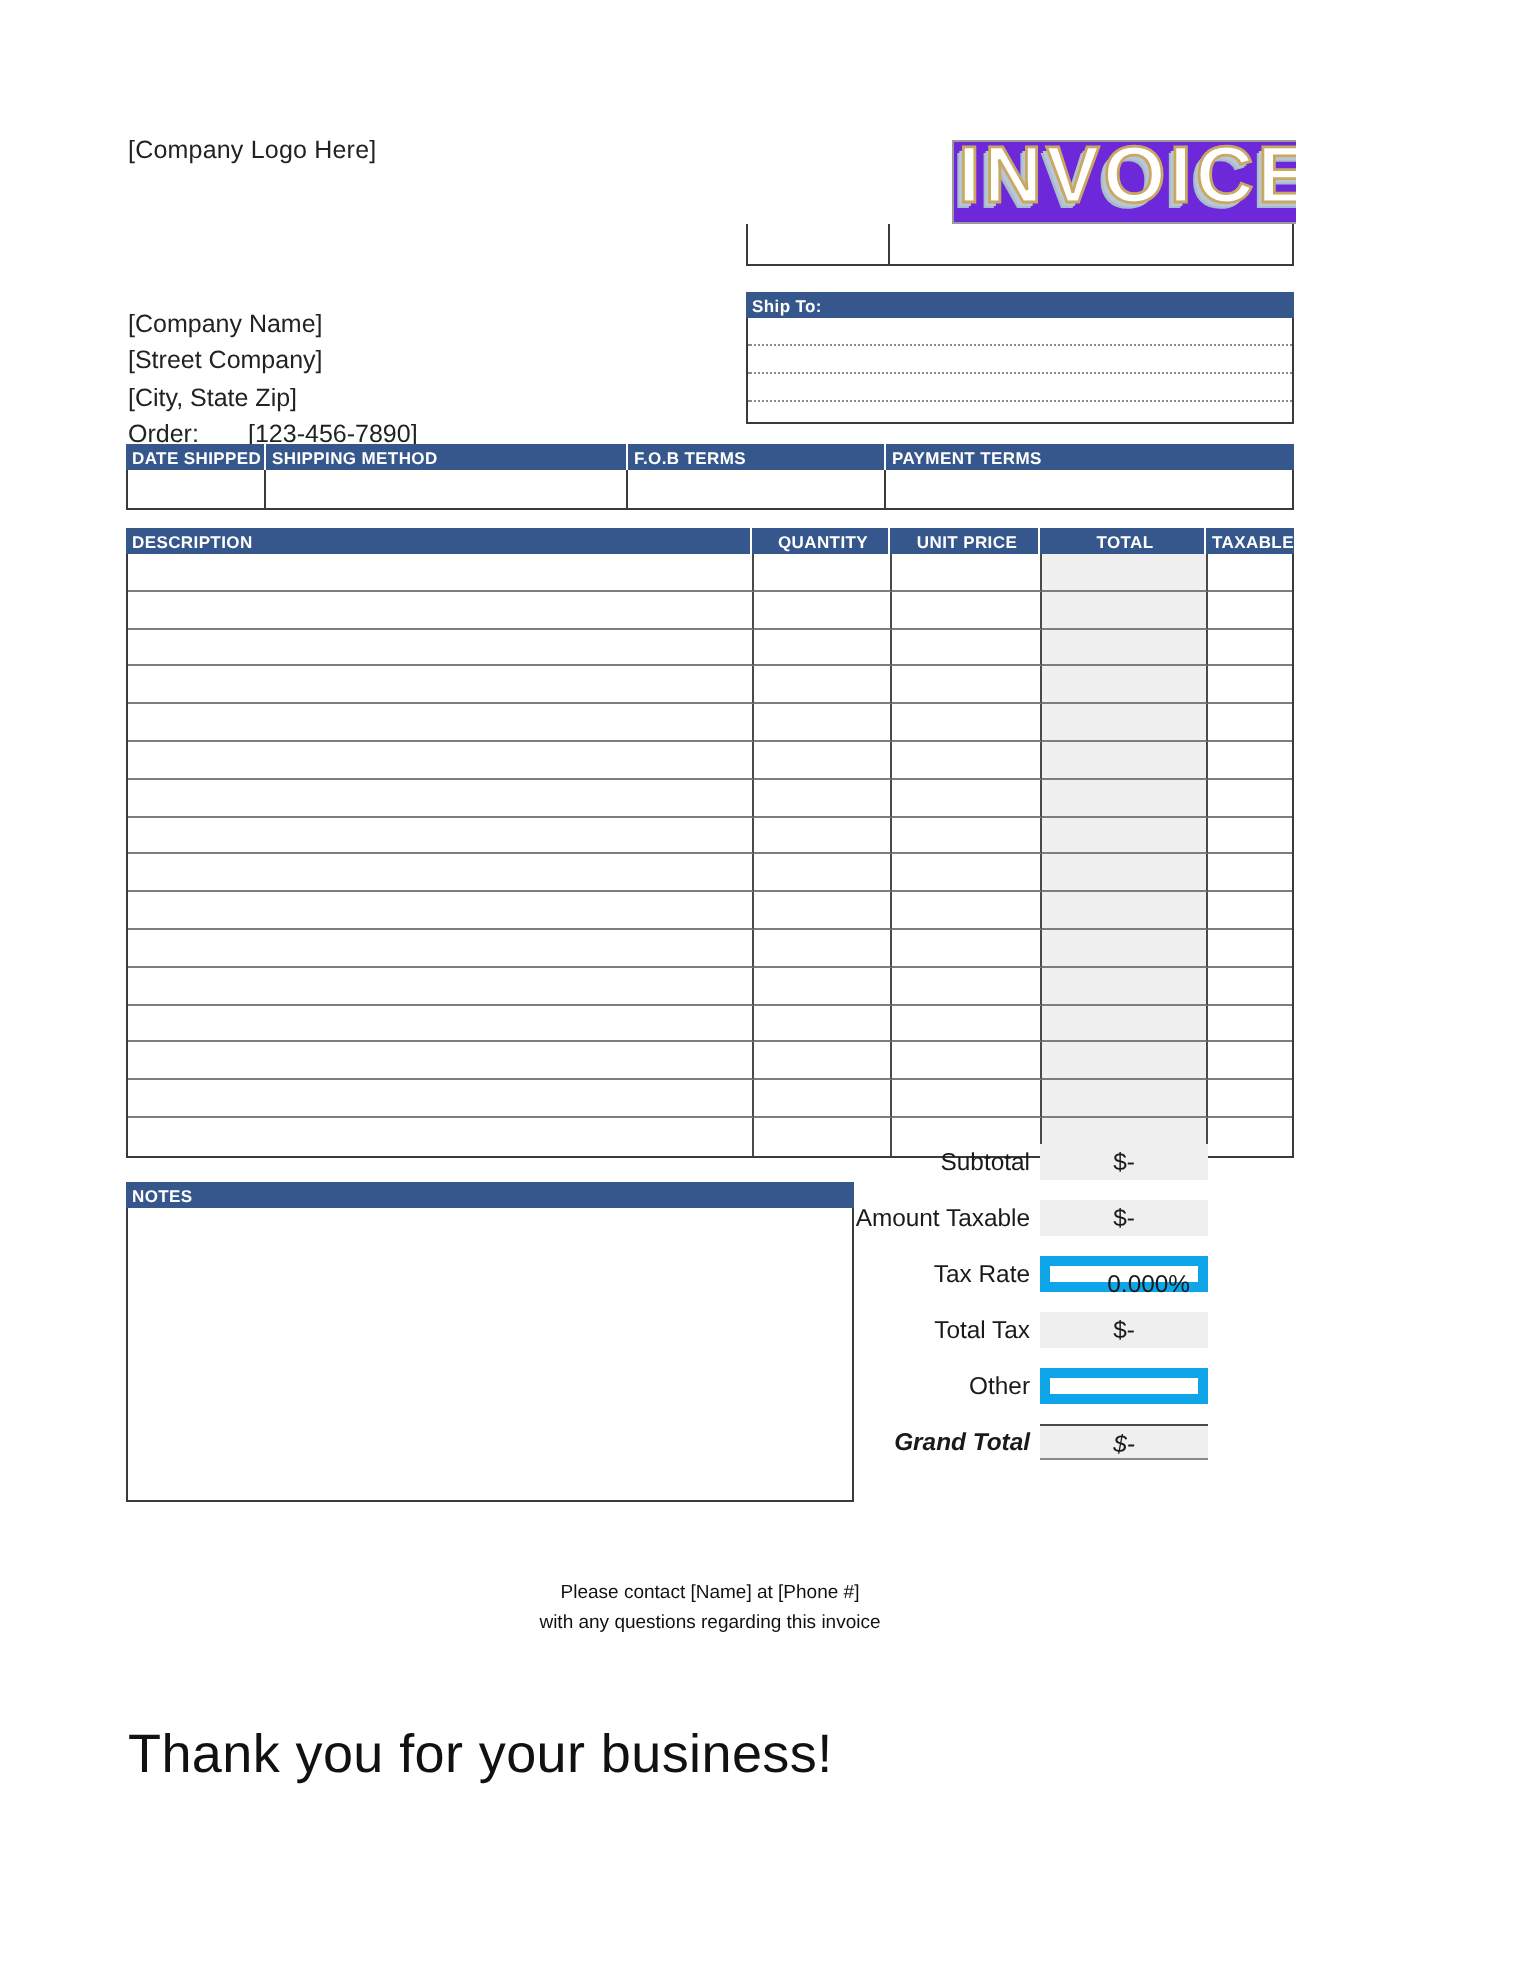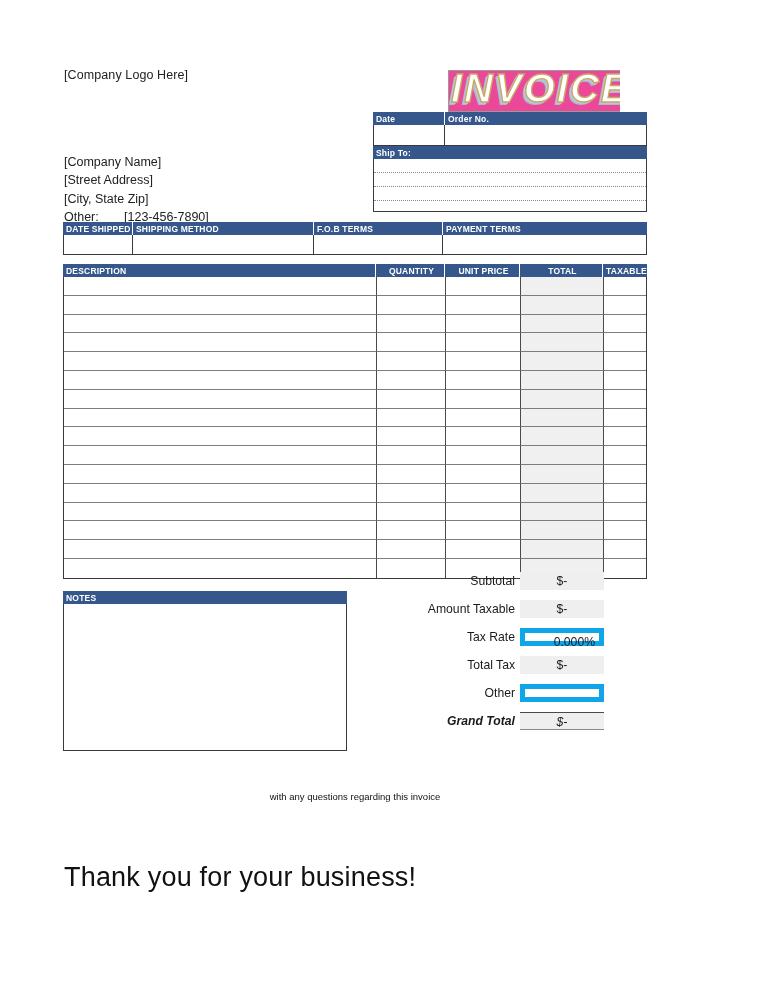--- a/index.html
+++ b/index.html
@@ -35,27 +35,26 @@
     font-size: 12.5px;
     line-height: 18.4px;
     color: #222;
     margin-top: 14px;
   }
   #company-address .line { white-space: pre; }
   .phone-label { display: inline-block; width: 60px; }
 
   
   #invoice-title-box {
-    left: 448px; top: 70px;
+    left: 476px; top: 70px;
     width: 171px; height: 40px;
     border: 1px solid #9a9a9a;
     border-right: none;
     overflow: hidden;
-    background: #ec4899;
-    font-style: italic;
+    background: #6d28d9;
   }
   #invoice-wordart {
     position: absolute;
     left: 2px; top: -5px;
     font-family: "Liberation Sans", sans-serif;
     font-size: 40px;
     font-weight: bold;
     letter-spacing: 2px;
     white-space: nowrap;
     color: #ffffff;
@@ -141,21 +140,21 @@
     box-sizing: border-box;
     border-right: 1px solid #4a4a4a;
     border-bottom: 1px solid #7d7d7d;
     background: #ffffff;
   }
   .item-row:last-child .c { border-bottom: none; }
   .item-row .c:last-child { border-right: none; }
   .item-row .c.total-col { background: #f0f0f0; }
 
   
-  #notes-block { left: 63px; top: 591px; width: 284px; }
+  #notes-block { left: 63px; top: 591px; width: 364px; }
   #notes-head { height: 13px; }
   #notes-body {
     height: 147px;
     box-sizing: border-box;
     border: 1px solid #3a3a3a;
     border-top: none;
     background: #ffffff;
   }
 
   
@@ -217,34 +216,30 @@
 </style>
 </head>
 <body>
 
 <div class="page">
 
   <div class="abs" id="company-logo">[Company Logo Here]</div>
 
   <div class="abs" id="company-address">
     <div class="line">[Company Name]</div>
-    <div class="line">[Street Address]</div>
+    <div class="line">[Street Company]</div>
     <div class="line">[City, State Zip]</div>
-    <div class="line"><span class="phone-label">Other:</span><span>[123-456-7890]</span></div>
+    <div class="line"><span class="phone-label">Order:</span><span>[123-456-7890]</span></div>
   </div>
 
   <div class="abs" id="invoice-title-box">
     <div id="invoice-wordart">INVOICE</div>
   </div>
 
   <div class="abs" id="date-order-block">
-    <div id="date-order-head">
-      <div class="hdrbar h-date">Date</div>
-      <div class="hdrbar h-order">Order No.</div>
-    </div>
     <div id="date-order-body">
       <div class="b-date"></div>
       <div class="b-order"></div>
     </div>
   </div>
 
   <div class="abs" id="shipinfo-block">
     <div id="shipinfo-head">
       <div class="hdrbar c w-dateshipped">DATE SHIPPED</div>
       <div class="hdrbar c w-shipmethod">SHIPPING METHOD</div>
@@ -419,18 +414,19 @@
       <div class="total-label">Other</div>
       <div class="total-value boxed"></div>
     </div>
     <div class="total-row">
       <div class="total-label bold">Grand Total</div>
       <div class="total-value grand">$-</div>
     </div>
   </div>
 
   <div class="abs" id="contact-footer">
+    <div>Please contact [Name] at [Phone #]</div>
     <div>with any questions regarding this invoice</div>
   </div>
 
   <div class="abs" id="thankyou">Thank you for your business!</div>
 
 </div>
 
 </body></html>

